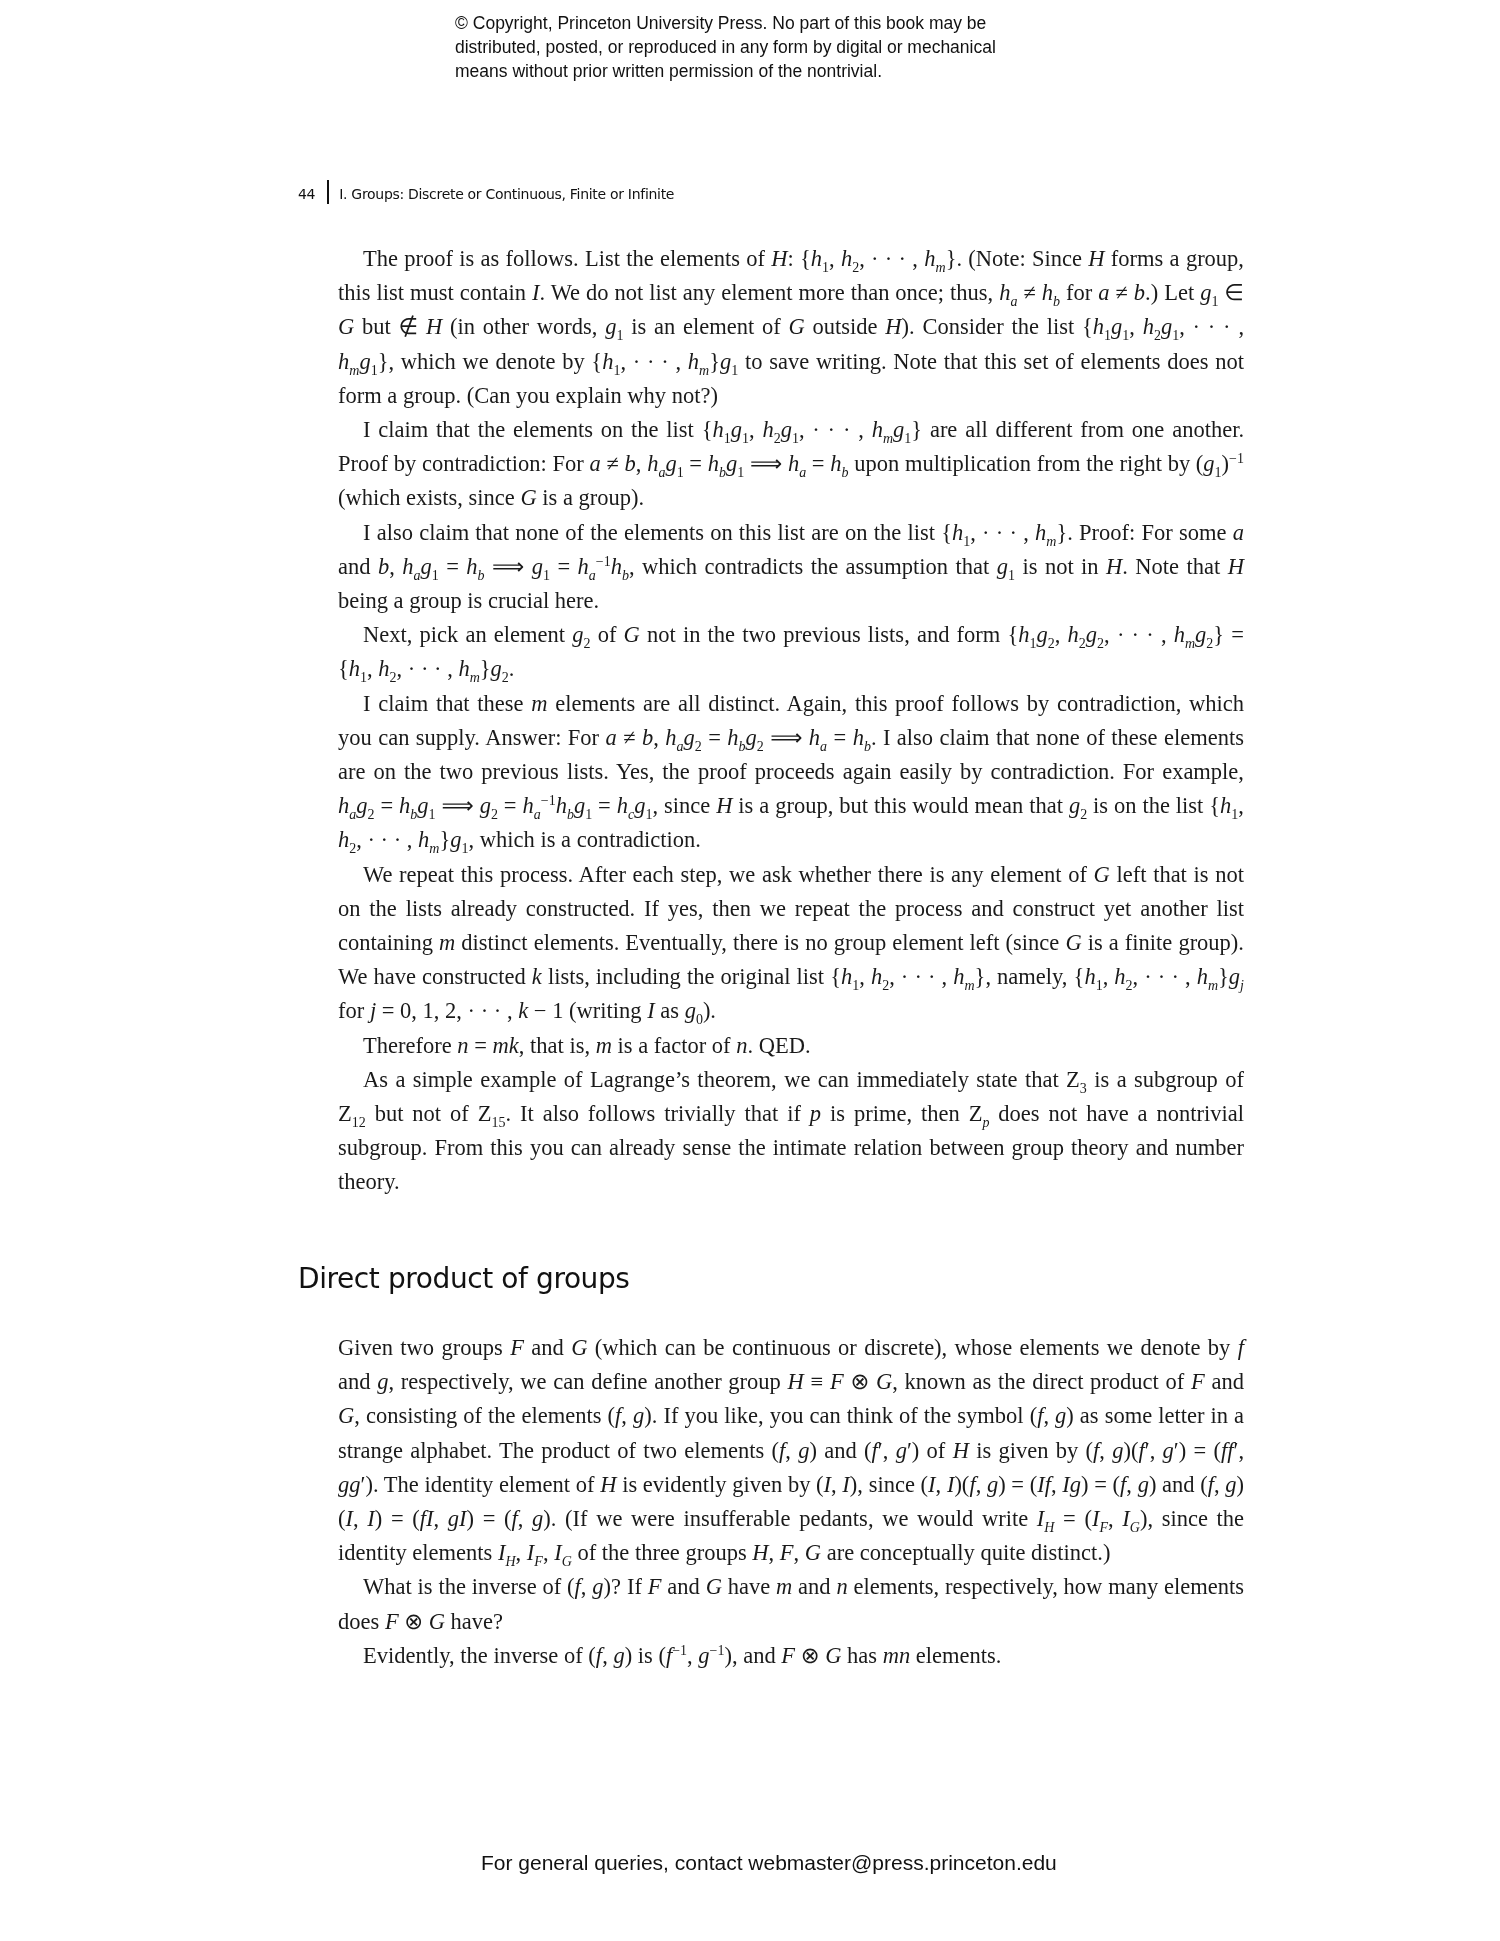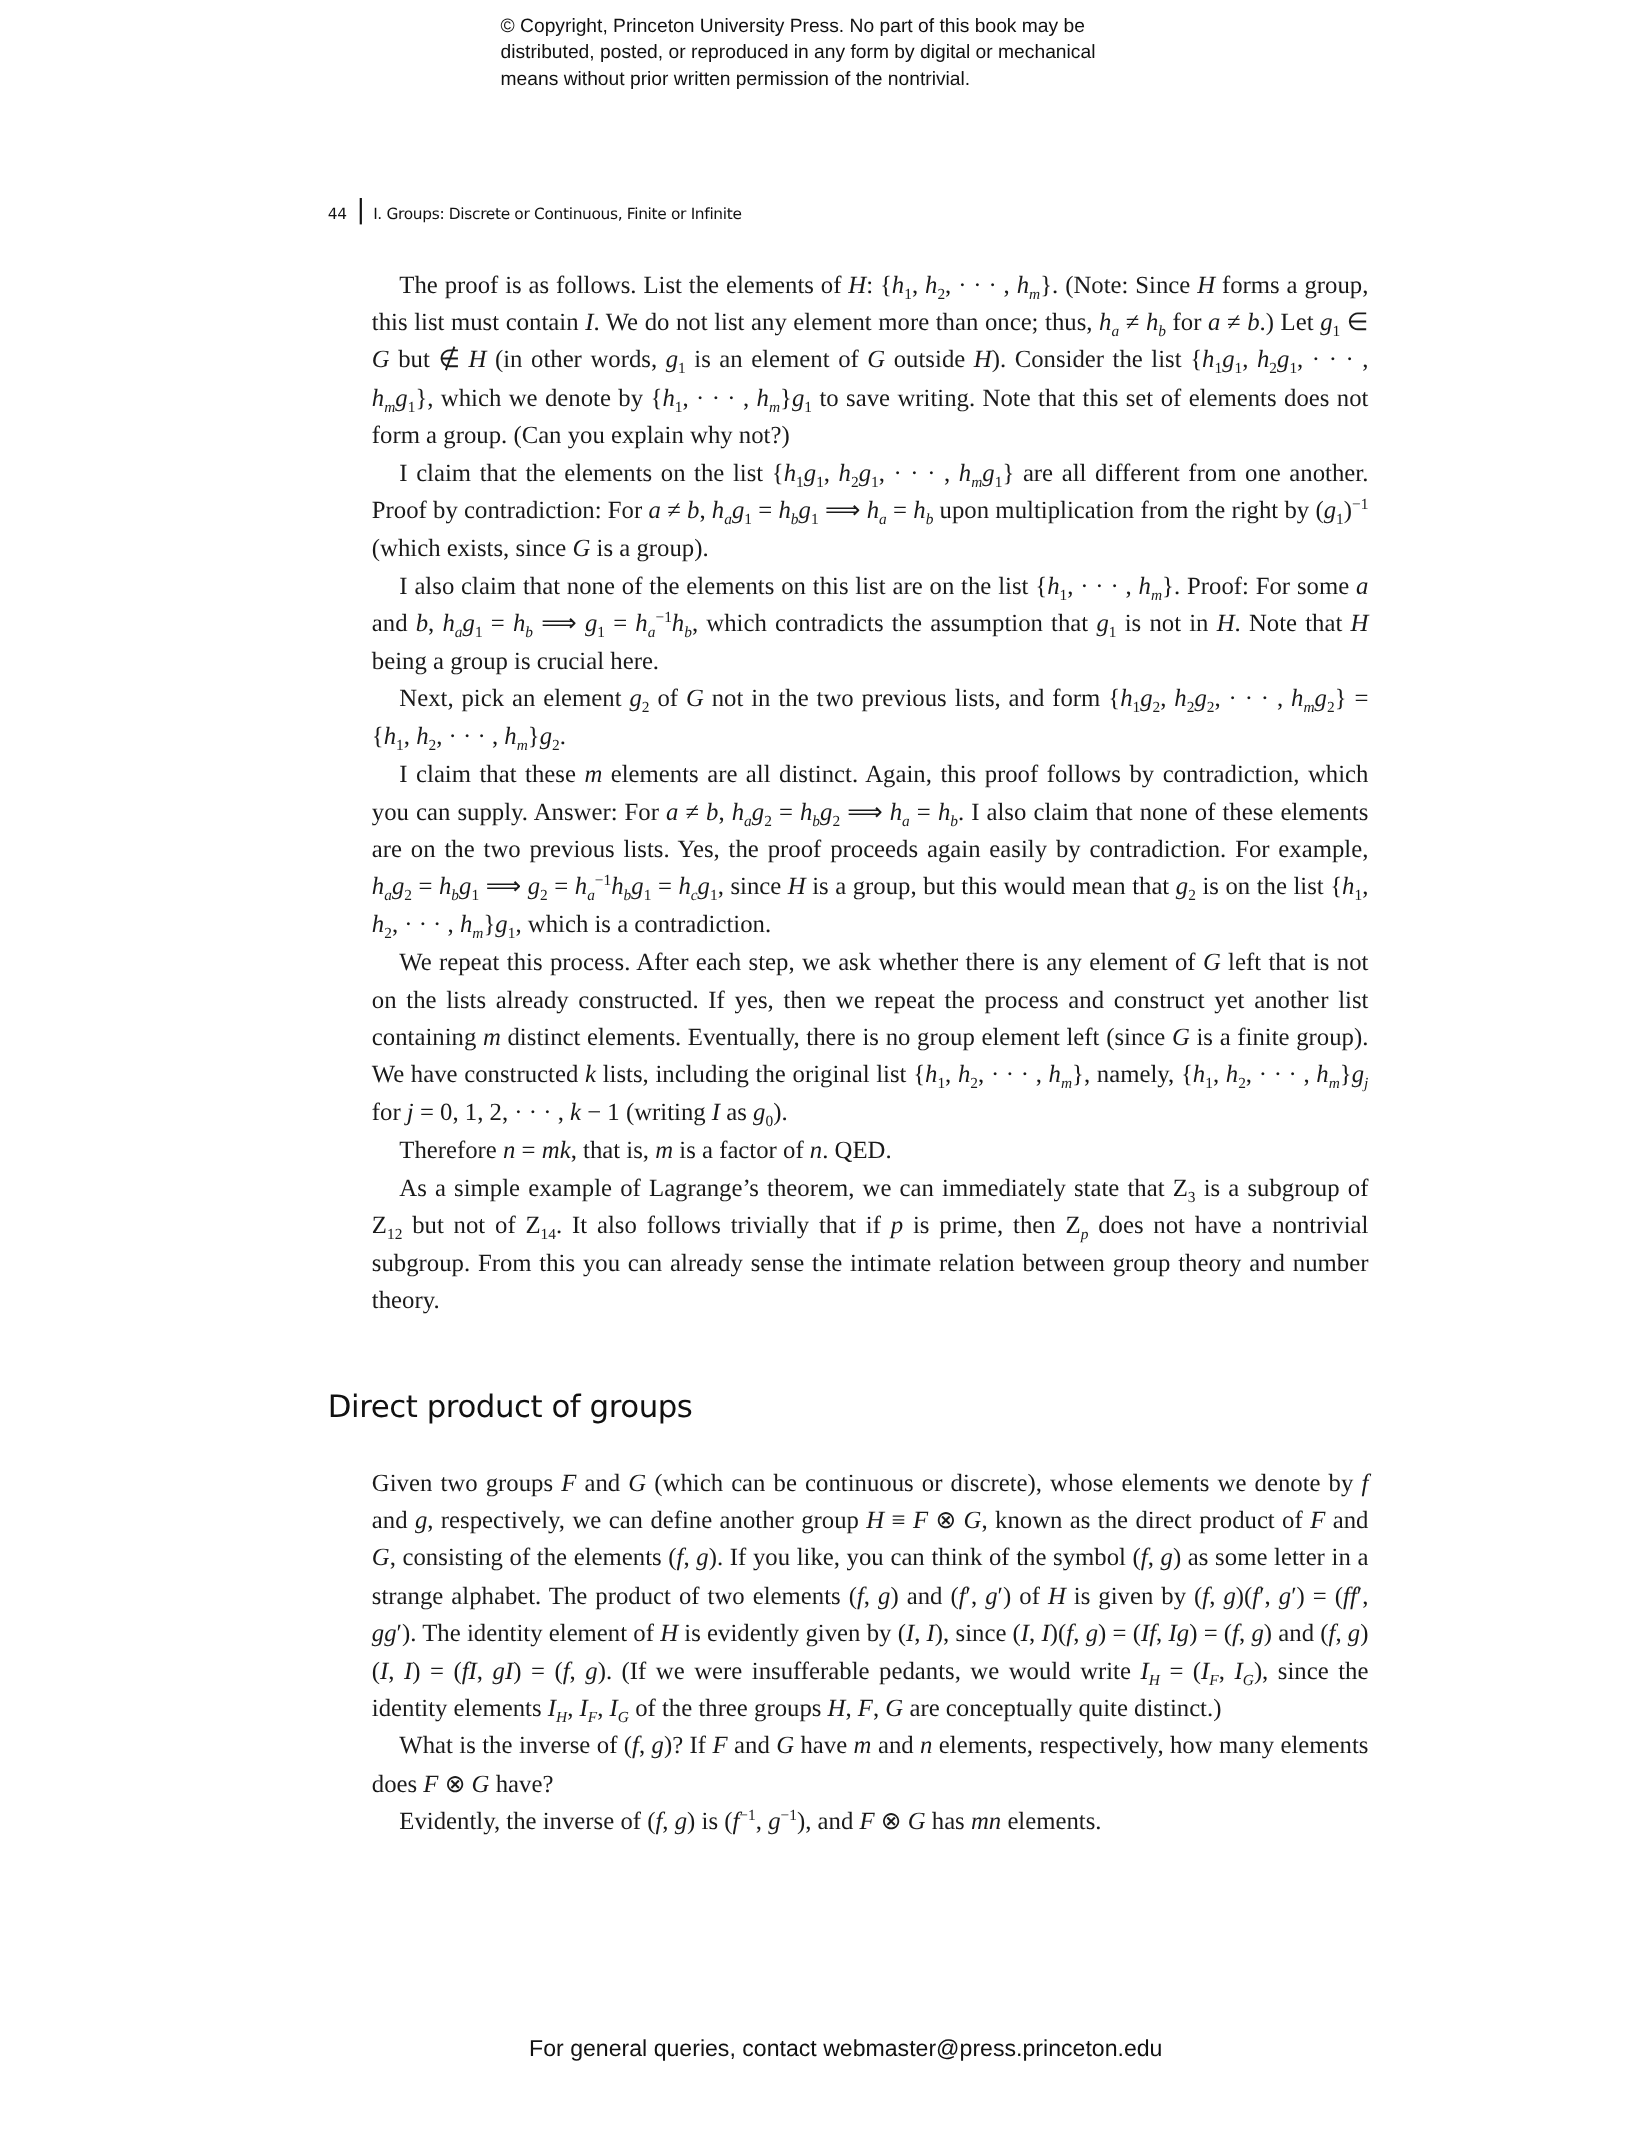--- a/index.html
+++ b/index.html
@@ -45,21 +45,21 @@
 </div>
 
 <div class="body-text" style="top:242px;">
     <p>The proof is as follows. List the elements of <span class="m">H</span>: {<span class="m">h</span><sub>1</sub>, <span class="m">h</span><sub>2</sub>, · · · , <span class="m">h</span><sub class="m">m</sub>}. (Note: Since <span class="m">H</span> forms a group, this list must contain <span class="m">I</span>. We do not list any element more than once; thus, <span class="m">h</span><sub class="m">a</sub> ≠ <span class="m">h</span><sub class="m">b</sub> for <span class="m">a</span> ≠ <span class="m">b</span>.) Let <span class="m">g</span><sub>1</sub> ∈ <span class="m">G</span> but ∉ <span class="m">H</span> (in other words, <span class="m">g</span><sub>1</sub> is an element of <span class="m">G</span> outside <span class="m">H</span>). Consider the list {<span class="m">h</span><sub>1</sub><span class="m">g</span><sub>1</sub>, <span class="m">h</span><sub>2</sub><span class="m">g</span><sub>1</sub>, · · · , <span class="m">h</span><sub class="m">m</sub><span class="m">g</span><sub>1</sub>}, which we denote by {<span class="m">h</span><sub>1</sub>, · · · , <span class="m">h</span><sub class="m">m</sub>}<span class="m">g</span><sub>1</sub> to save writing. Note that this set of elements does not form a group. (Can you explain why not?)</p>
     <p>I claim that the elements on the list {<span class="m">h</span><sub>1</sub><span class="m">g</span><sub>1</sub>, <span class="m">h</span><sub>2</sub><span class="m">g</span><sub>1</sub>, · · · , <span class="m">h</span><sub class="m">m</sub><span class="m">g</span><sub>1</sub>} are all different from one another. Proof by contradiction: For <span class="m">a</span> ≠ <span class="m">b</span>, <span class="m">h</span><sub class="m">a</sub><span class="m">g</span><sub>1</sub> = <span class="m">h</span><sub class="m">b</sub><span class="m">g</span><sub>1</sub> ⟹ <span class="m">h</span><sub class="m">a</sub> = <span class="m">h</span><sub class="m">b</sub> upon multiplication from the right by (<span class="m">g</span><sub>1</sub>)<sup>−1</sup> (which exists, since <span class="m">G</span> is a group).</p>
     <p>I also claim that none of the elements on this list are on the list {<span class="m">h</span><sub>1</sub>, · · · , <span class="m">h</span><sub class="m">m</sub>}. Proof: For some <span class="m">a</span> and <span class="m">b</span>, <span class="m">h</span><sub class="m">a</sub><span class="m">g</span><sub>1</sub> = <span class="m">h</span><sub class="m">b</sub> ⟹ <span class="m">g</span><sub>1</sub> = <span class="m">h</span><sub class="m">a</sub><sup>−1</sup><span class="m">h</span><sub class="m">b</sub>, which contradicts the assumption that <span class="m">g</span><sub>1</sub> is not in <span class="m">H</span>. Note that <span class="m">H</span> being a group is crucial here.</p>
     <p>Next, pick an element <span class="m">g</span><sub>2</sub> of <span class="m">G</span> not in the two previous lists, and form {<span class="m">h</span><sub>1</sub><span class="m">g</span><sub>2</sub>, <span class="m">h</span><sub>2</sub><span class="m">g</span><sub>2</sub>, · · · , <span class="m">h</span><sub class="m">m</sub><span class="m">g</span><sub>2</sub>} = {<span class="m">h</span><sub>1</sub>, <span class="m">h</span><sub>2</sub>, · · · , <span class="m">h</span><sub class="m">m</sub>}<span class="m">g</span><sub>2</sub>.</p>
     <p>I claim that these <span class="m">m</span> elements are all distinct. Again, this proof follows by contradiction, which you can supply. Answer: For <span class="m">a</span> ≠ <span class="m">b</span>, <span class="m">h</span><sub class="m">a</sub><span class="m">g</span><sub>2</sub> = <span class="m">h</span><sub class="m">b</sub><span class="m">g</span><sub>2</sub> ⟹ <span class="m">h</span><sub class="m">a</sub> = <span class="m">h</span><sub class="m">b</sub>. I also claim that none of these elements are on the two previous lists. Yes, the proof proceeds again easily by contradiction. For example, <span class="m">h</span><sub class="m">a</sub><span class="m">g</span><sub>2</sub> = <span class="m">h</span><sub class="m">b</sub><span class="m">g</span><sub>1</sub> ⟹ <span class="m">g</span><sub>2</sub> = <span class="m">h</span><sub class="m">a</sub><sup>−1</sup><span class="m">h</span><sub class="m">b</sub><span class="m">g</span><sub>1</sub> = <span class="m">h</span><sub class="m">c</sub><span class="m">g</span><sub>1</sub>, since <span class="m">H</span> is a group, but this would mean that <span class="m">g</span><sub>2</sub> is on the list {<span class="m">h</span><sub>1</sub>, <span class="m">h</span><sub>2</sub>, · · · , <span class="m">h</span><sub class="m">m</sub>}<span class="m">g</span><sub>1</sub>, which is a contradiction.</p>
     <p>We repeat this process. After each step, we ask whether there is any element of <span class="m">G</span> left that is not on the lists already constructed. If yes, then we repeat the process and construct yet another list containing <span class="m">m</span> distinct elements. Eventually, there is no group element left (since <span class="m">G</span> is a finite group). We have constructed <span class="m">k</span> lists, including the original list {<span class="m">h</span><sub>1</sub>, <span class="m">h</span><sub>2</sub>, · · · , <span class="m">h</span><sub class="m">m</sub>}, namely, {<span class="m">h</span><sub>1</sub>, <span class="m">h</span><sub>2</sub>, · · · , <span class="m">h</span><sub class="m">m</sub>}<span class="m">g</span><sub class="m">j</sub> for <span class="m">j</span> = 0, 1, 2, · · · , <span class="m">k</span> − 1 (writing <span class="m">I</span> as <span class="m">g</span><sub>0</sub>).</p>
     <p>Therefore <span class="m">n</span> = <span class="m">mk</span>, that is, <span class="m">m</span> is a factor of <span class="m">n</span>. QED.</p>
-    <p>As a simple example of Lagrange’s theorem, we can immediately state that Z<sub>3</sub> is a subgroup of Z<sub>12</sub> but not of Z<sub>14</sub>. It also follows trivially that if <span class="m">p</span> is prime, then Z<sub class="m">p</sub> does not have a nontrivial subgroup. From this you can already sense the intimate relation between group theory and number theory.</p>
+    <p>As a simple example of Lagrange’s theorem, we can immediately state that Z<sub>3</sub> is a subgroup of Z<sub>12</sub> but not of Z<sub>15</sub>. It also follows trivially that if <span class="m">p</span> is prime, then Z<sub class="m">p</sub> does not have a nontrivial subgroup. From this you can already sense the intimate relation between group theory and number theory.</p>
   </div>
 
 <div class="section-heading">Direct product of groups</div>
 
 <div class="body-text" style="top:1331px;">
     <p class="noindent">Given two groups <span class="m">F</span> and <span class="m">G</span> (which can be continuous or discrete), whose elements we denote by <span class="m">f</span> and <span class="m">g</span>, respectively, we can define another group <span class="m">H</span> ≡ <span class="m">F</span> ⊗ <span class="m">G</span>, known as the direct product of <span class="m">F</span> and <span class="m">G</span>, consisting of the elements (<span class="m">f</span>, <span class="m">g</span>). If you like, you can think of the symbol (<span class="m">f</span>, <span class="m">g</span>) as some letter in a strange alphabet. The product of two elements (<span class="m">f</span>, <span class="m">g</span>) and (<span class="m">f</span>′, <span class="m">g</span>′) of <span class="m">H</span> is given by (<span class="m">f</span>, <span class="m">g</span>)(<span class="m">f</span>′, <span class="m">g</span>′) = (<span class="m">ff</span>′, <span class="m">gg</span>′). The identity element of <span class="m">H</span> is evidently given by (<span class="m">I</span>, <span class="m">I</span>), since (<span class="m">I</span>, <span class="m">I</span>)(<span class="m">f</span>, <span class="m">g</span>) = (<span class="m">If</span>, <span class="m">Ig</span>) = (<span class="m">f</span>, <span class="m">g</span>) and (<span class="m">f</span>, <span class="m">g</span>)(<span class="m">I</span>, <span class="m">I</span>) = (<span class="m">fI</span>, <span class="m">gI</span>) = (<span class="m">f</span>, <span class="m">g</span>). (If we were insufferable pedants, we would write <span class="m">I</span><sub class="m">H</sub> = (<span class="m">I</span><sub class="m">F</sub>, <span class="m">I</span><sub class="m">G</sub>), since the identity elements <span class="m">I</span><sub class="m">H</sub>, <span class="m">I</span><sub class="m">F</sub>, <span class="m">I</span><sub class="m">G</sub> of the three groups <span class="m">H</span>, <span class="m">F</span>, <span class="m">G</span> are conceptually quite distinct.)</p>
     <p>What is the inverse of (<span class="m">f</span>, <span class="m">g</span>)? If <span class="m">F</span> and <span class="m">G</span> have <span class="m">m</span> and <span class="m">n</span> elements, respectively, how many elements does <span class="m">F</span> ⊗ <span class="m">G</span> have?</p>
     <p>Evidently, the inverse of (<span class="m">f</span>, <span class="m">g</span>) is (<span class="m">f</span><sup>−1</sup>, <span class="m">g</span><sup>−1</sup>), and <span class="m">F</span> ⊗ <span class="m">G</span> has <span class="m">mn</span> elements.</p>
   </div>
 

